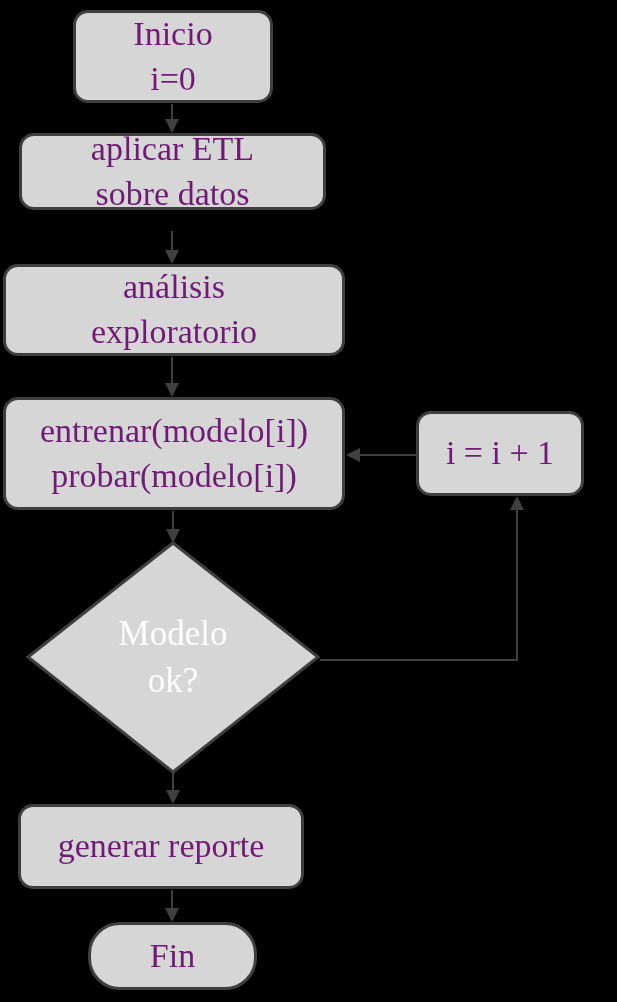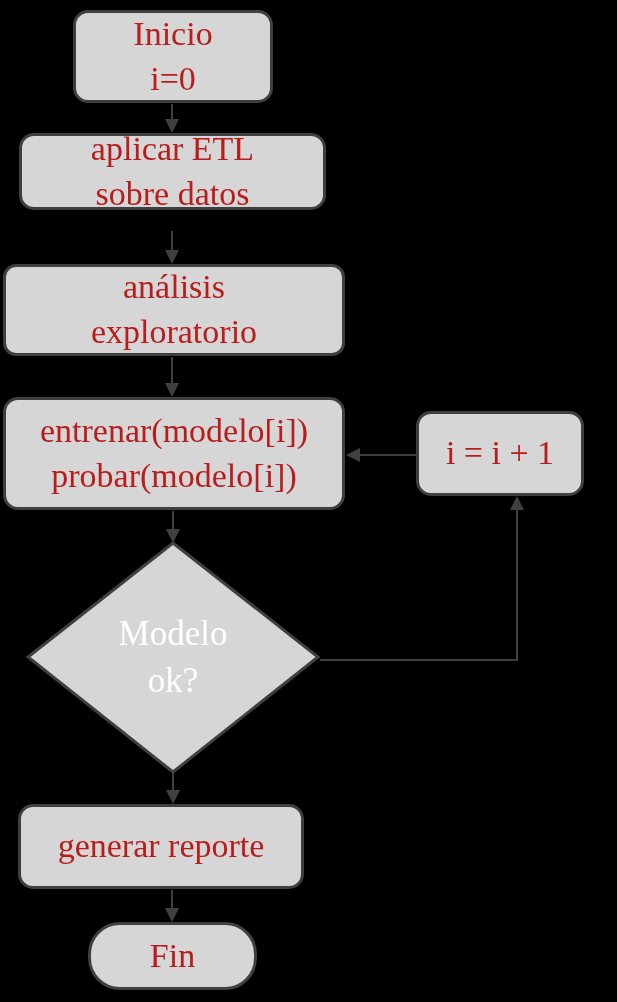--- a/index.html
+++ b/index.html
@@ -19,41 +19,41 @@
   .node {
     position: absolute;
     box-sizing: border-box;
     background: #d6d6d6;
     border: 3px solid #3f3f3f;
     border-radius: 15px;
     display: flex;
     align-items: center;
     justify-content: center;
     text-align: center;
-    color: #b91c1c;
+    color: #701a75;
     font-size: 34px;
     line-height: 1.32;
     white-space: pre-line;
   }
   .diamond-label {
     position: absolute;
     box-sizing: border-box;
     background: transparent;
     display: flex;
     align-items: center;
     justify-content: center;
     text-align: center;
     color: #ffffff;
     font-size: 35px;
     line-height: 1.32;
     white-space: pre-line;
   }
   #node-inicio    { left: 73px;  top: 10px;  width: 200px; height: 93px; }
   #node-etl       { left: 19px;  top: 133px; width: 307px; height: 77px; }
-  #node-analisis  { left: 3px;   top: 264px; width: 342px; height: 92px; border-radius: 13px; }
+  #node-analisis  { left: 3px;   top: 264px; width: 342px; height: 92px; }
   #node-entrenar  { left: 3px;   top: 397px; width: 342px; height: 113px; }
   #node-increment { left: 416px; top: 411px; width: 168px; height: 85px; }
   #node-reporte   { left: 18px;  top: 804px; width: 286px; height: 85px; font-family: Liberation Serif, serif; }
   #node-fin       { left: 88px;  top: 922px; width: 169px; height: 68px; border-radius: 32px; }
   #node-decision-label { left: 68px; top: 600px; width: 210px; height: 115px; }
 </style>
 </head>
 <body>
 
 <div id="stage">

